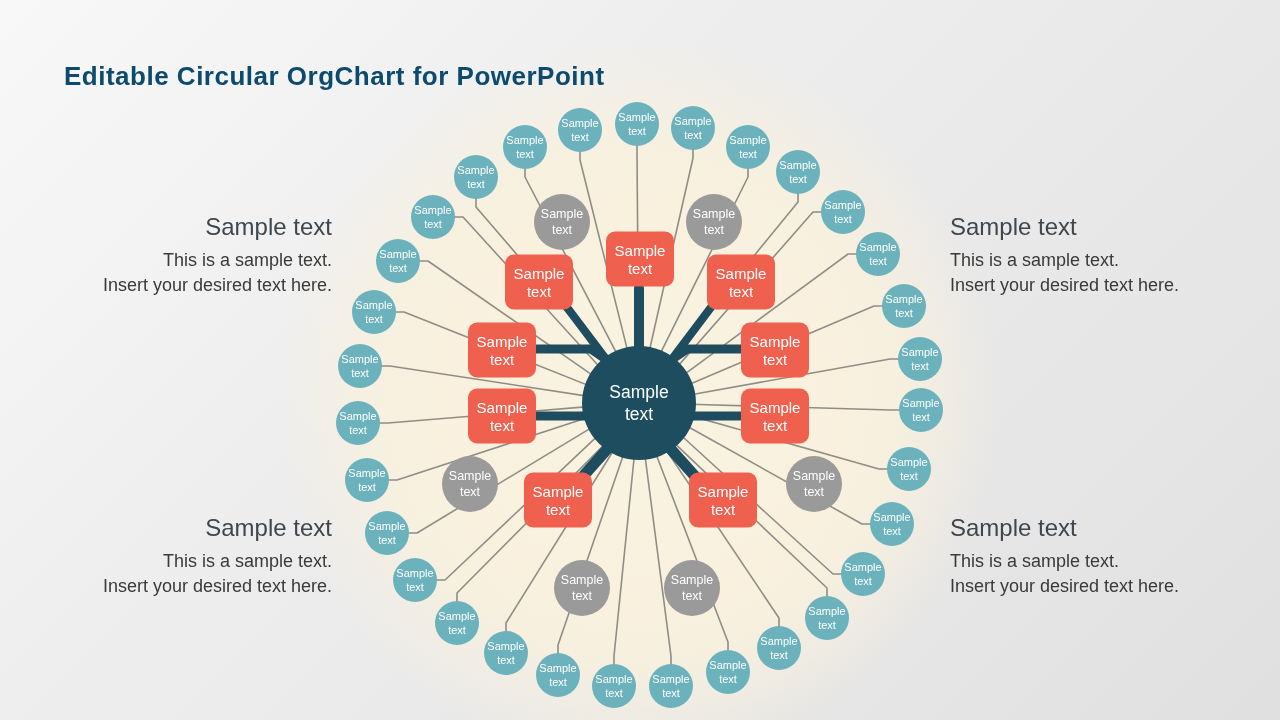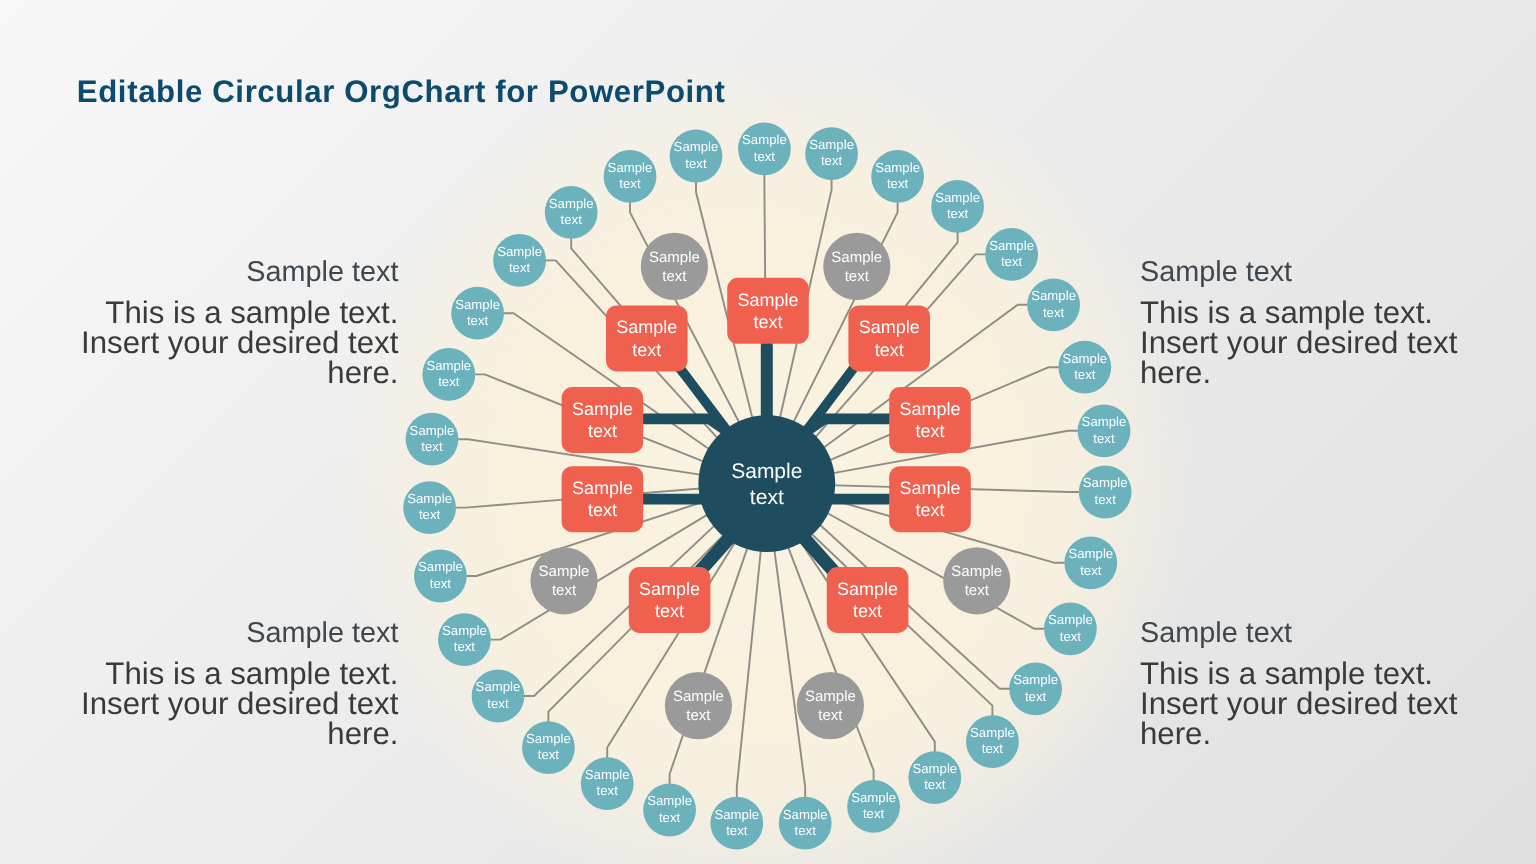--- a/index.html
+++ b/index.html
@@ -12,21 +12,21 @@
     position:absolute;left:279px;top:43px;width:720px;height:720px;border-radius:50%;
     background:radial-gradient(closest-side,#faf3e1 0%,#f9f1de 58%,rgba(249,241,222,0.85) 72%,rgba(249,241,222,0) 100%);
     pointer-events:none;
   }
   .slide-title{
     position:absolute;left:64px;top:44px;
     font-size:26px;letter-spacing:.5px;color:#0c4a6e;white-space:nowrap;
   }
   .tblock{position:absolute;width:282px;}
   .tblock .head{font-size:24px;color:#3f474e;margin:0 0 7px 0;}
-  .tblock .body{font-size:26px;line-height:25px;color:#3a3a3a;margin:0;}
+  .tblock .body{font-size:18px;line-height:25px;color:#3a3a3a;margin:0;}
   .tb-left{left:50px;text-align:right;}
   .tb-right{left:950px;text-align:left;}
   .tb-top{top:213px;}
   .tb-bottom{top:514px;}
   svg#orgchart{position:absolute;left:0;top:0;}
   svg text{font-family:"Liberation Sans",sans-serif;fill:#ffffff;}
 </style>
 </head>
 <body>
 

